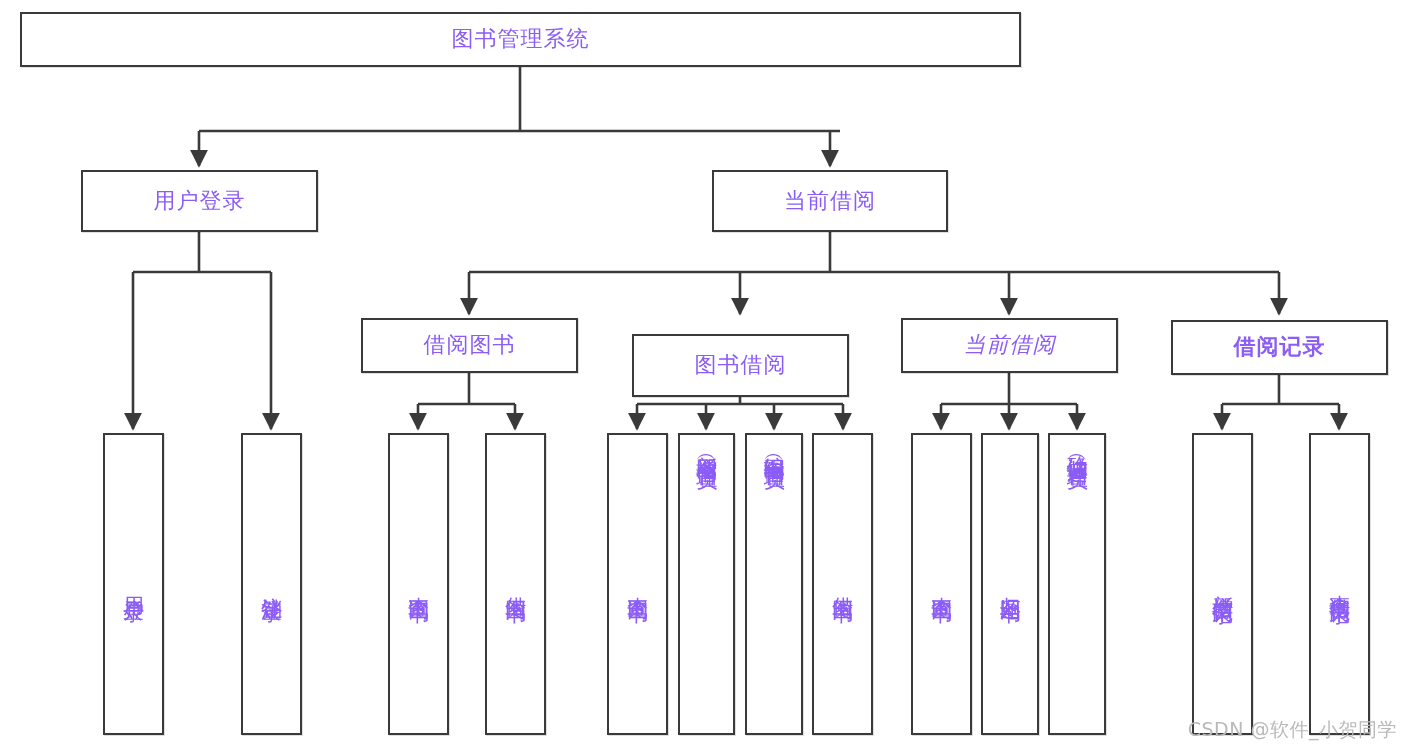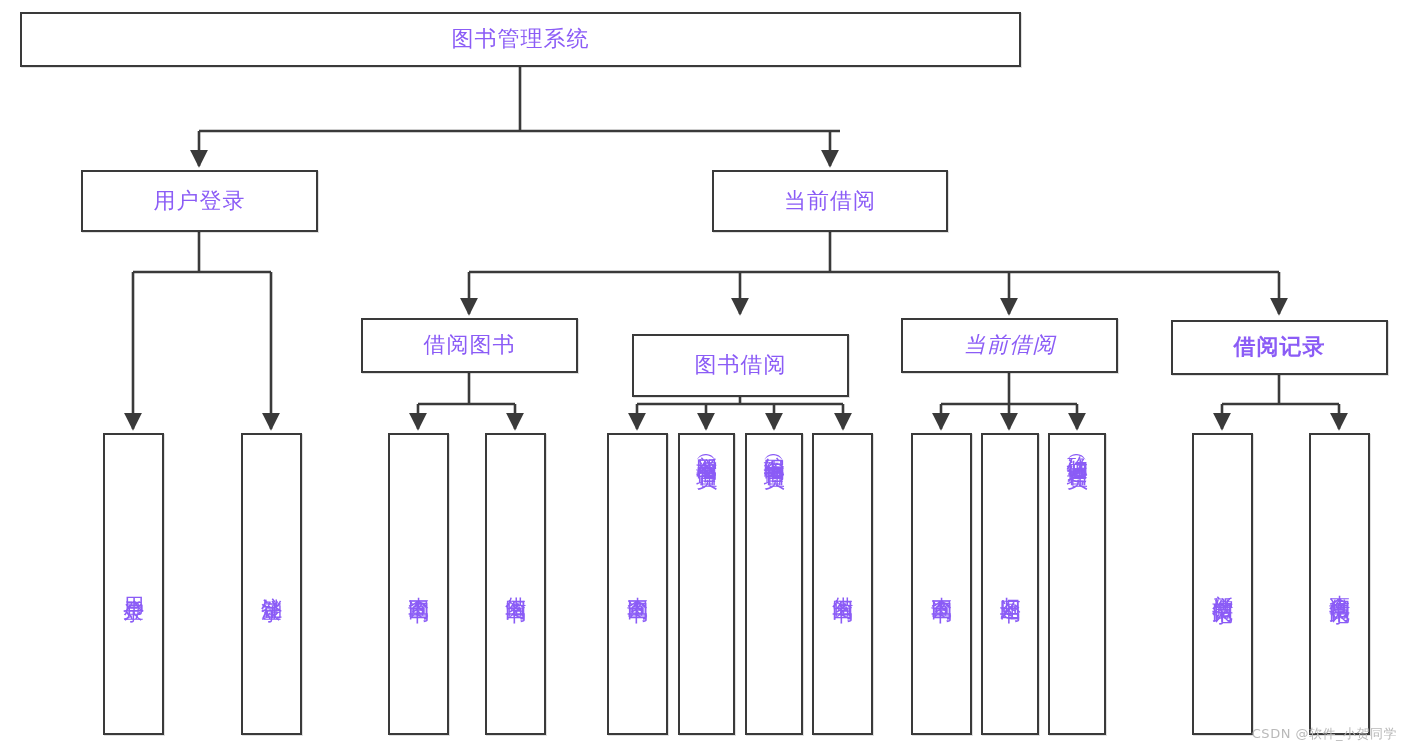--- a/index.html
+++ b/index.html
@@ -59,21 +59,21 @@
   .node.vert.anchor-top {
     align-items: flex-start;
   }
   .node.vert.anchor-center {
     align-items: center;
   }
   .watermark {
     position: absolute;
     right: 8px;
     bottom: 4px;
-    font-size: 13px;
+    font-size: 19px;
     color: #b9b9b9;
     letter-spacing: 0.5px;
     white-space: nowrap;
   }
 </style>
 </head>
 <body>
 
 <div id="canvas">
 

